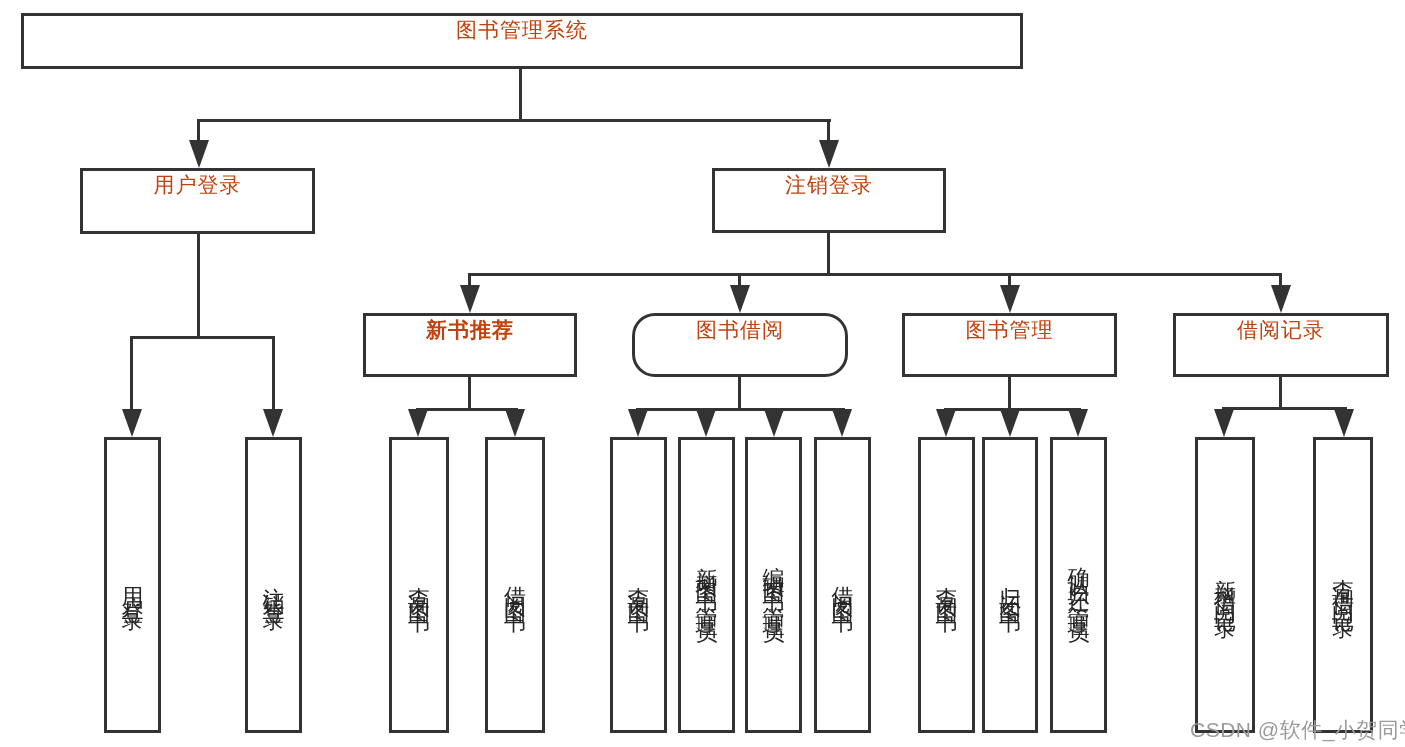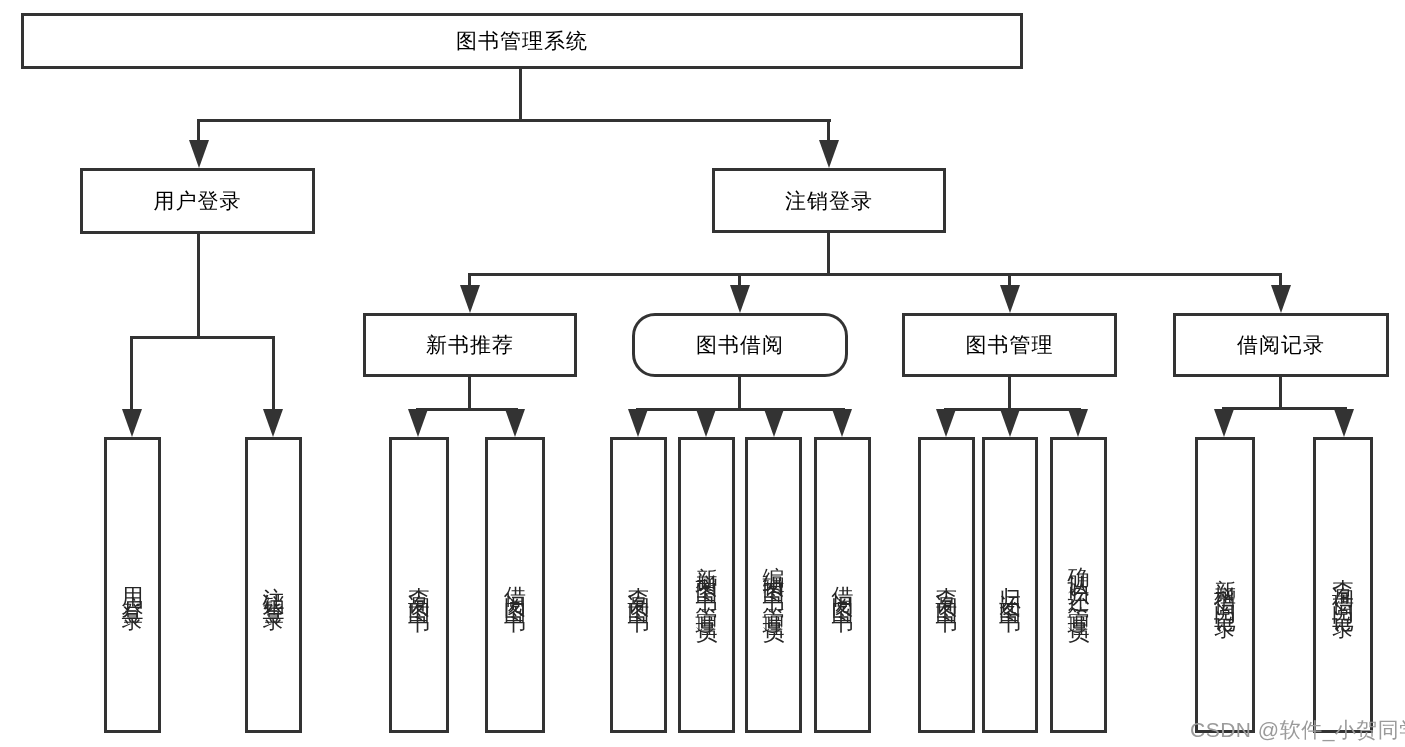--- a/index.html
+++ b/index.html
@@ -11,25 +11,25 @@
     font-family: "Liberation Sans", sans-serif;
     overflow: hidden;
   }
   
   .hbox {
     position: absolute;
     box-sizing: border-box;
     background: #ffffff;
     border: 3px solid #333333;
     display: flex;
-    align-items: center;
+    align-items: flex-start;
     justify-content: center;
     font-size: 21px;
     letter-spacing: 1px;
-    color: #000000;
+    color: #c2410c;
     z-index: 2;
   }
   
   .vbox {
     position: absolute;
     box-sizing: border-box;
     background: #ffffff;
     border: 3px solid #333333;
     top: 437px;
     height: 296px;
@@ -127,21 +127,21 @@
     <span>图书管理系统</span>
   </div>
 
   <div class="hbox" style="left:80px; top:168px; width:235px; height:66px;">
     <span>用户登录</span>
   </div>
   <div class="hbox" style="left:712px; top:168px; width:234px; height:65px;">
     <span>注销登录</span>
   </div>
 
-  <div class="hbox" style="left:363px; top:313px; width:214px; height:64px;">
+  <div class="hbox" style="left:363px; top:313px; width:214px; height:64px;font-weight:bold;">
     <span>新书推荐</span>
   </div>
   <div class="hbox" style="left:632px; top:313px; width:216px; height:64px;border-radius:23px;">
     <span>图书借阅</span>
   </div>
   <div class="hbox" style="left:902px; top:313px; width:215px; height:64px;">
     <span>图书管理</span>
   </div>
   <div class="hbox" style="left:1173px; top:313px; width:216px; height:64px;">
     <span>借阅记录</span>

